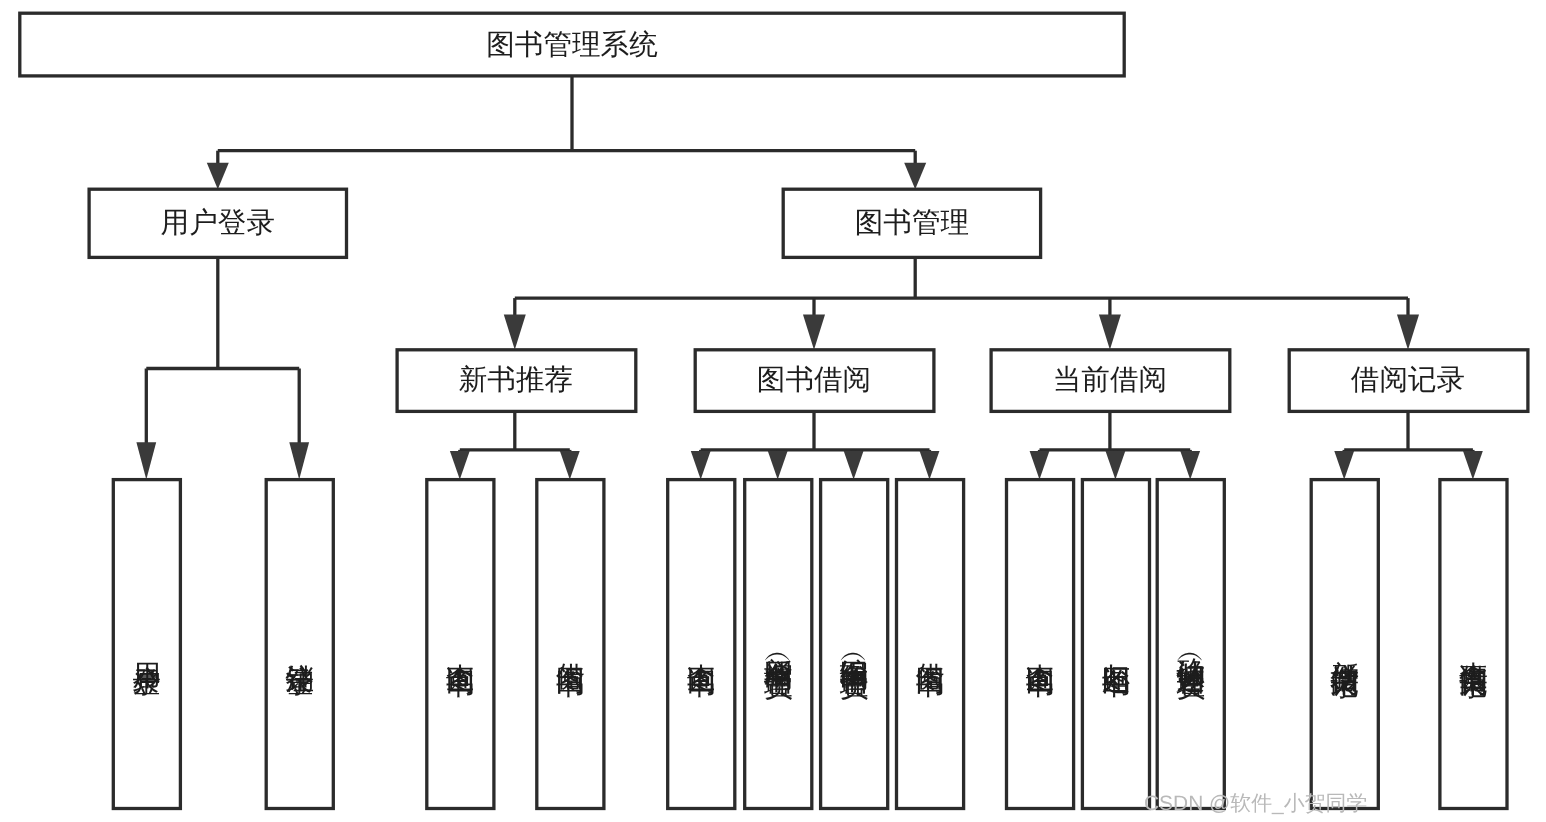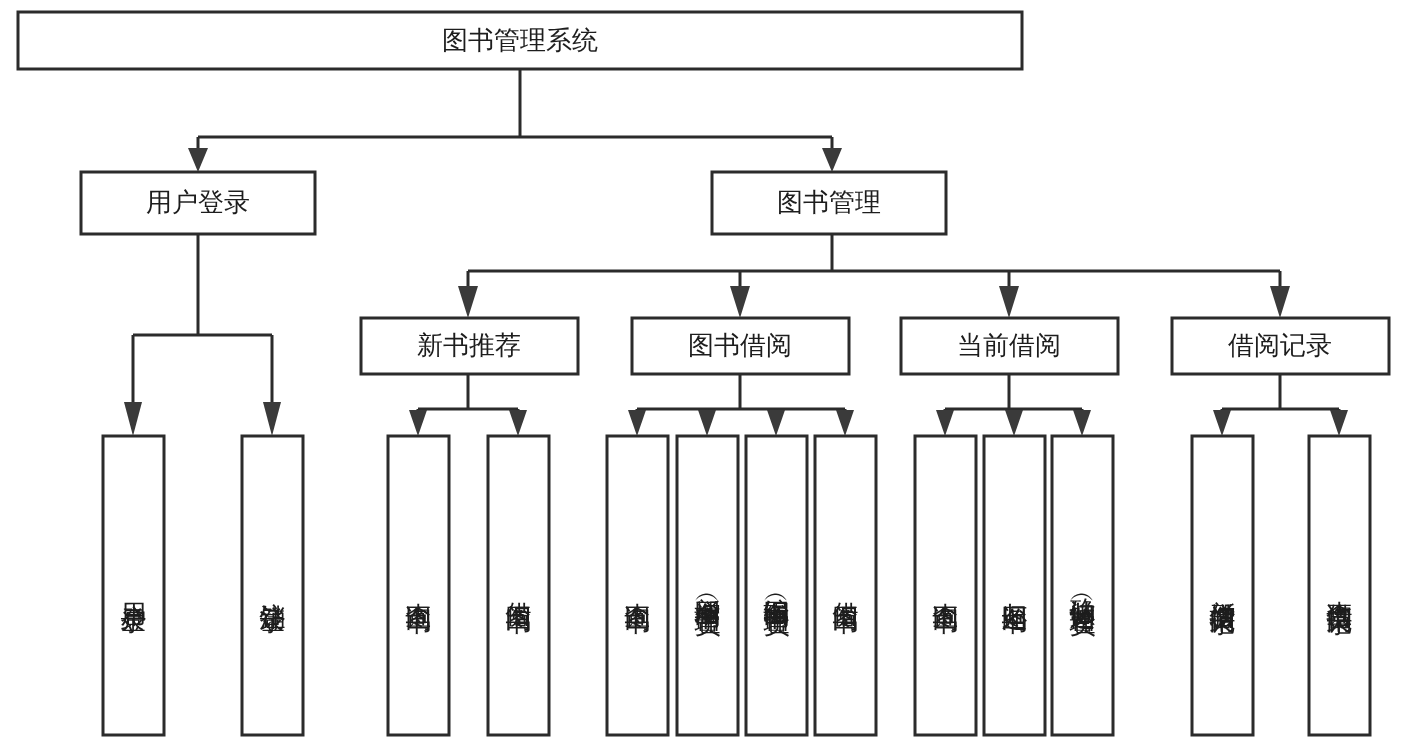--- a/index.html
+++ b/index.html
@@ -204,13 +204,14 @@
   <div class="node-label-v" style="left:746px; top:436px; width:61px; height:299px;">编辑图书（管理员）</div>
   <div class="node-label-v" style="left:815px; top:436px; width:61px; height:299px;">借阅图书</div>
 
   <div class="node-label-v" style="left:915px; top:436px; width:61px; height:299px;">查询图书</div>
   <div class="node-label-v" style="left:984px; top:436px; width:61px; height:299px;">归还图书</div>
   <div class="node-label-v" style="left:1052px; top:436px; width:61px; height:299px;">确认归还（管理员）</div>
 
   <div class="node-label-v" style="left:1192px; top:436px; width:61px; height:299px;">新增借阅记录</div>
   <div class="node-label-v" style="left:1309px; top:436px; width:61px; height:299px;">查询借阅记录</div>
 
+  <div class="watermark">CSDN @软件_小贺同学</div>
 </div>
 
 </body></html>

